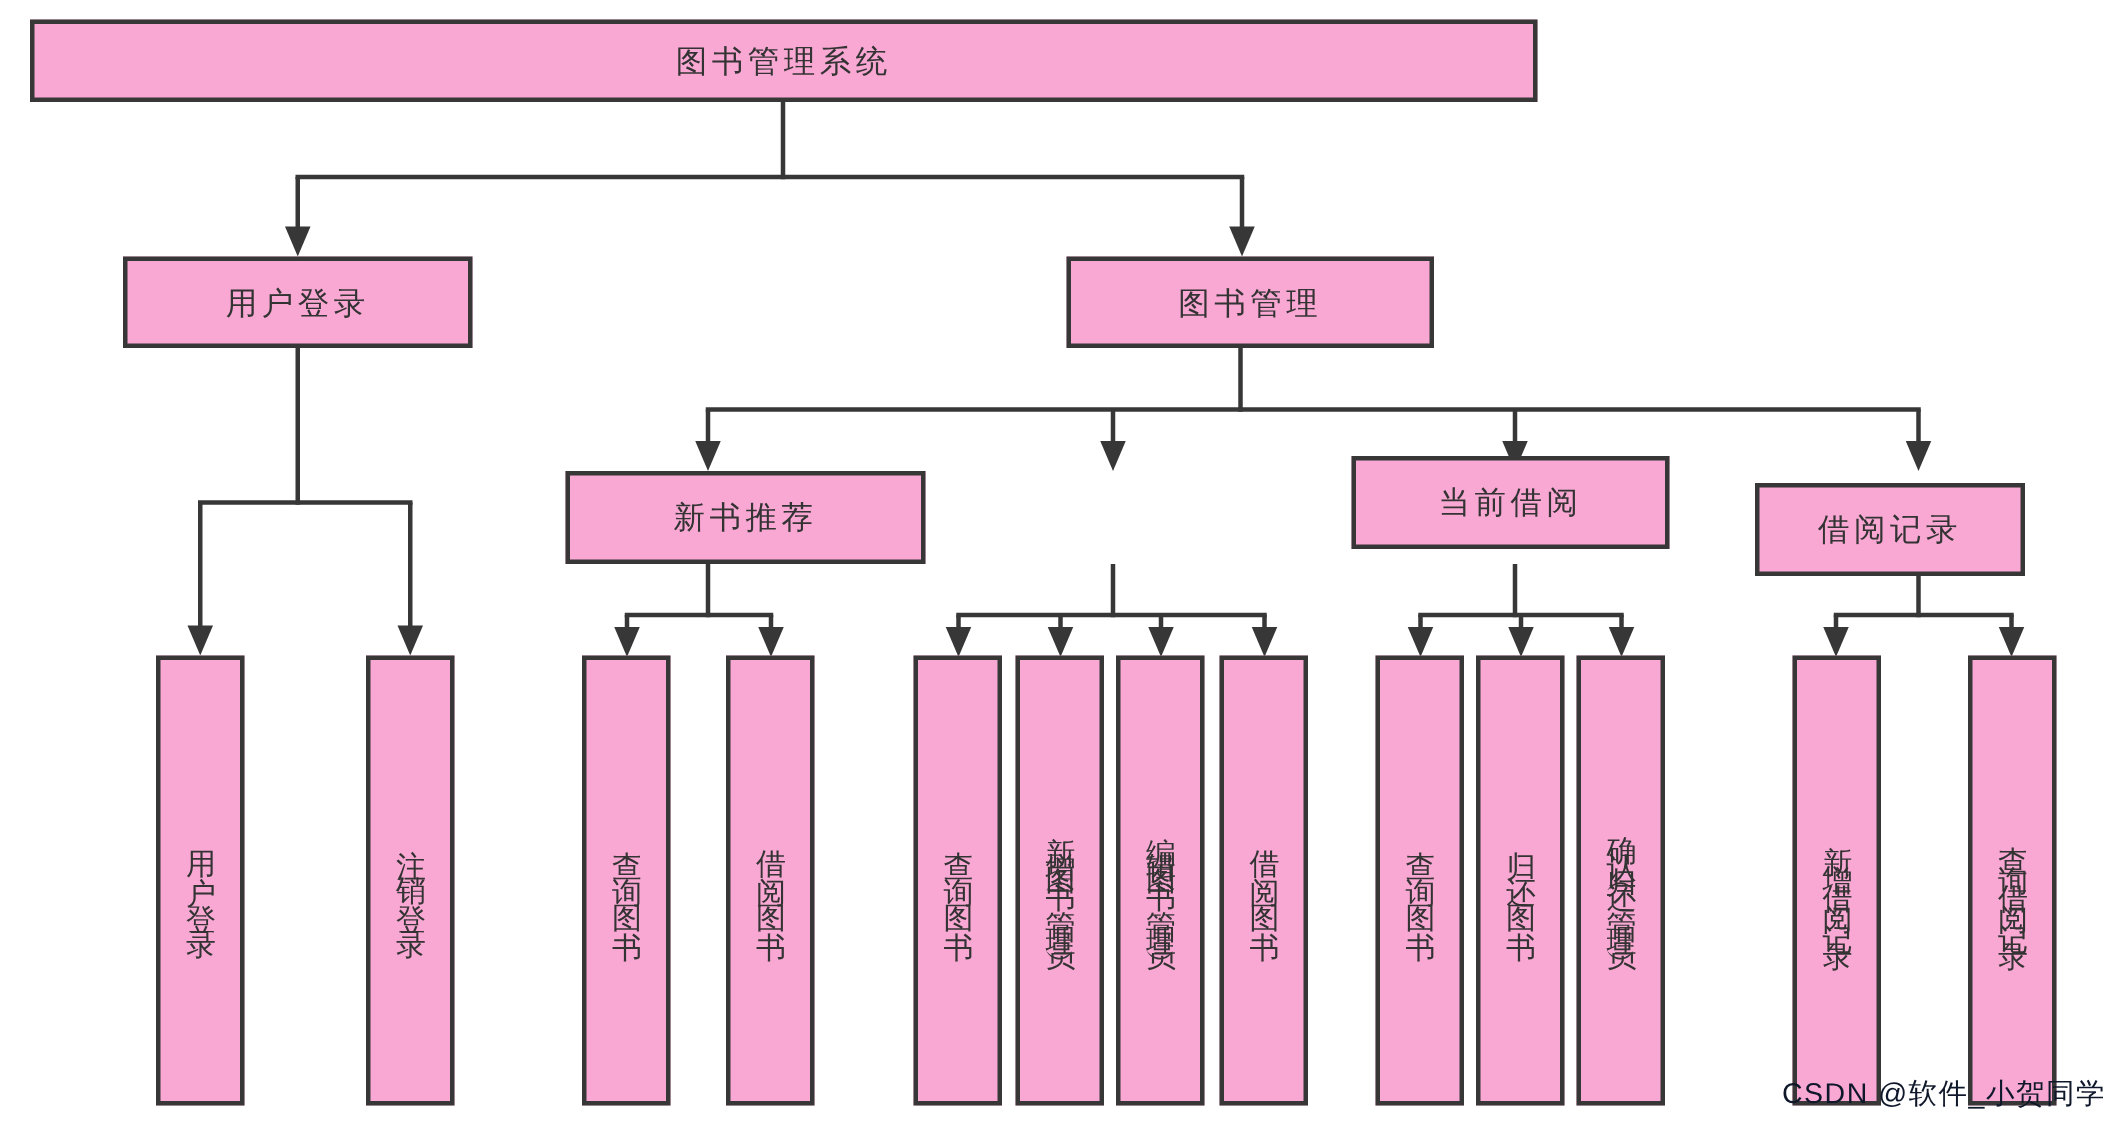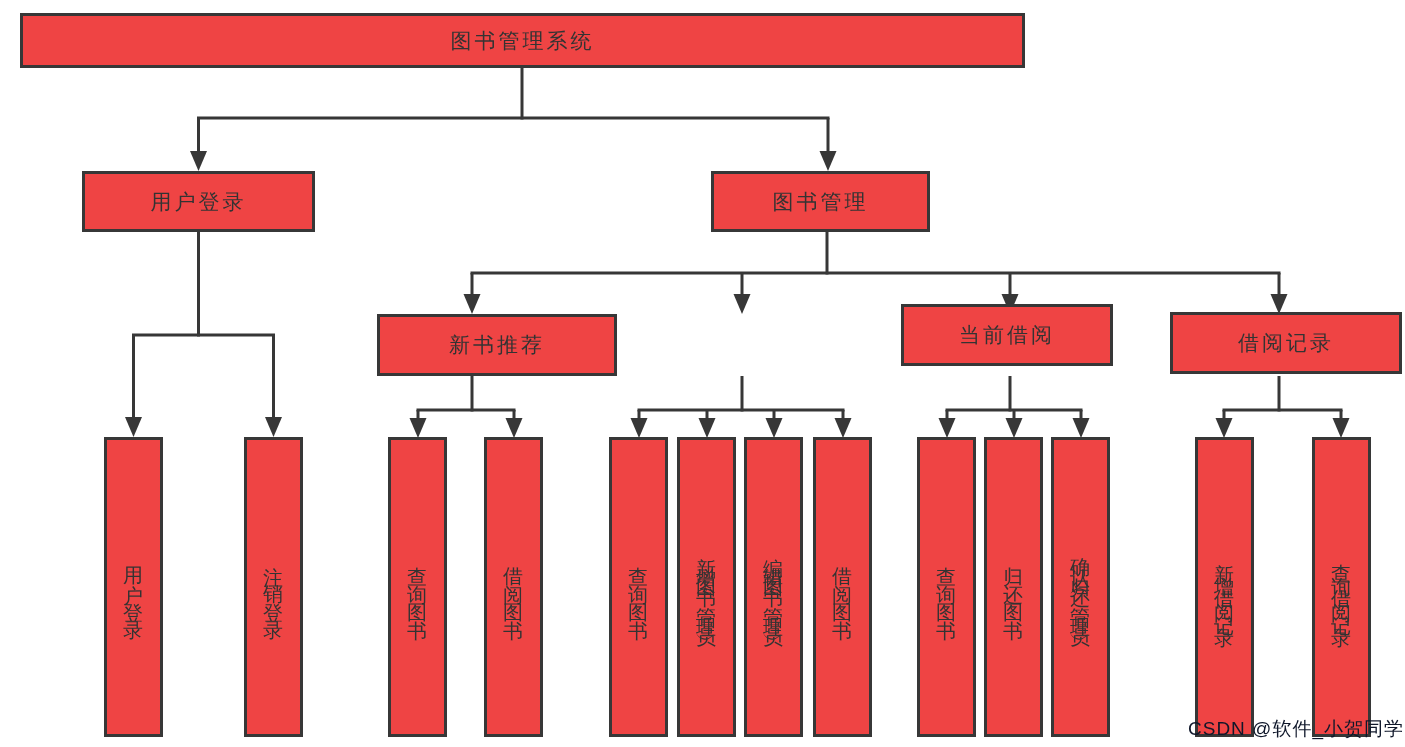--- a/index.html
+++ b/index.html
@@ -21,21 +21,21 @@
     width: 1405px; height: 747px;
   }
   .connectors {
     position: absolute;
     left: 0; top: 0;
     width: 1405px; height: 747px;
     z-index: 1;
   }
   .box {
     position: absolute;
-    background: #ef4444;
+    background: #f9a8d4;
     border: 3px solid #373737;
     box-sizing: border-box;
     display: flex;
     align-items: center;
     justify-content: center;
     z-index: 2;
   }
   .hbox span {
     font-size: 21px;
     letter-spacing: 3px;
@@ -129,31 +129,31 @@
     <polygon points="1332.5,418 1349.5,418 1341,438" stroke="none"></polygon>
   </svg>
 
   <div class="box hbox" style="left:20px; top:13px; width:1005px; height:55px;">
     <span>图书管理系统</span>
   </div>
 
   <div class="box hbox" style="left:82px; top:171px; width:233px; height:61px;">
     <span>用户登录</span>
   </div>
-  <div class="box hbox" style="left:711px; top:171px; width:219px; height:61px;">
+  <div class="box hbox" style="left:711px; top:171px; width:245px; height:61px;">
     <span>图书管理</span>
   </div>
 
   <div class="box hbox" style="left:377px; top:314px; width:240px; height:62px;">
     <span>新书推荐</span>
   </div>
   <div class="box hbox" style="left:901px; top:304px; width:212px; height:62px;">
     <span>当前借阅</span>
   </div>
-  <div class="box hbox" style="left:1170px; top:312px; width:232px; height:62px;">
+  <div class="box hbox" style="left:1170px; top:322px; width:180px; height:62px;">
     <span>借阅记录</span>
   </div>
 
   <div class="box vbox sp-wide" style="left:104px; top:437px; width:59px; height:300px;">
     <span>用户登录</span>
   </div>
   <div class="box vbox sp-wide" style="left:244px; top:437px; width:59px; height:300px;">
     <span>注销登录</span>
   </div>
 

